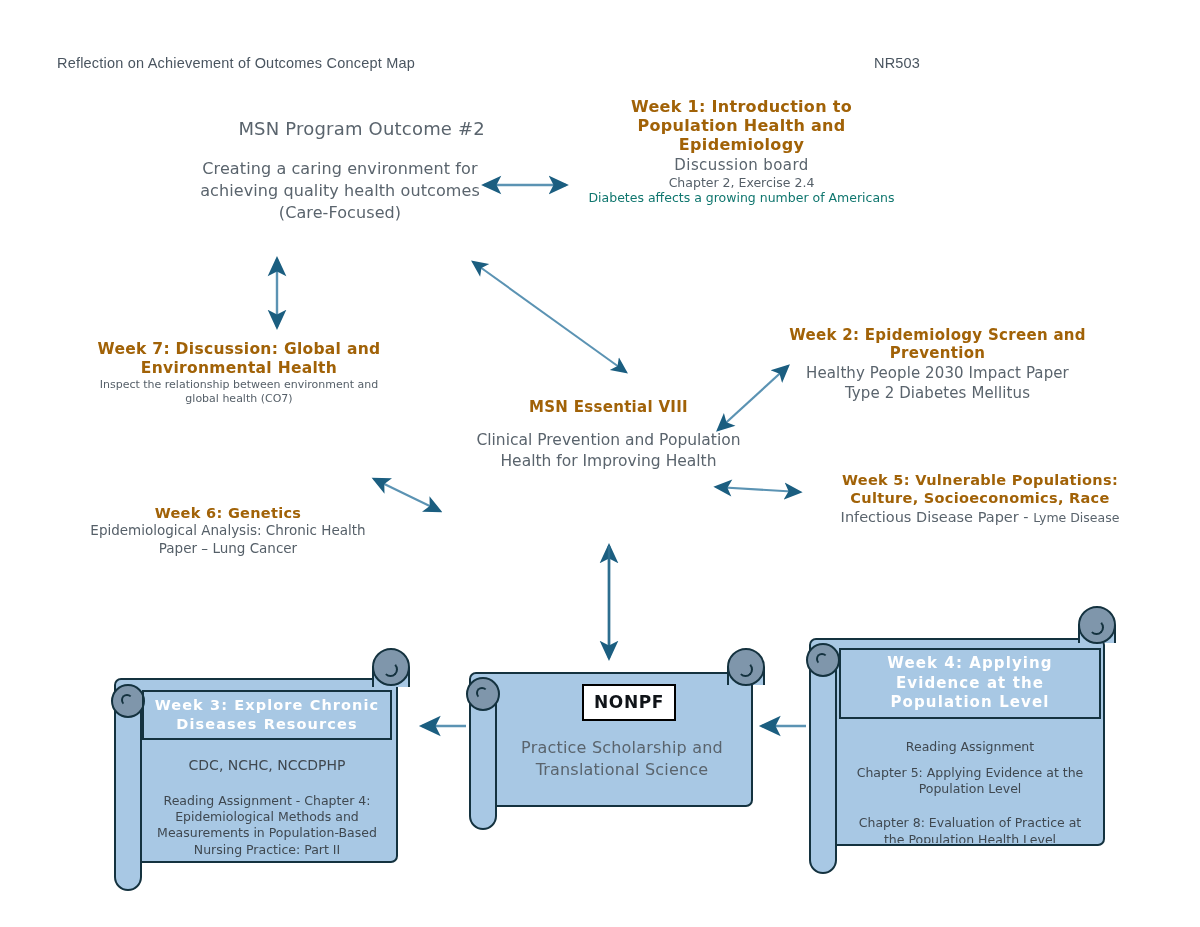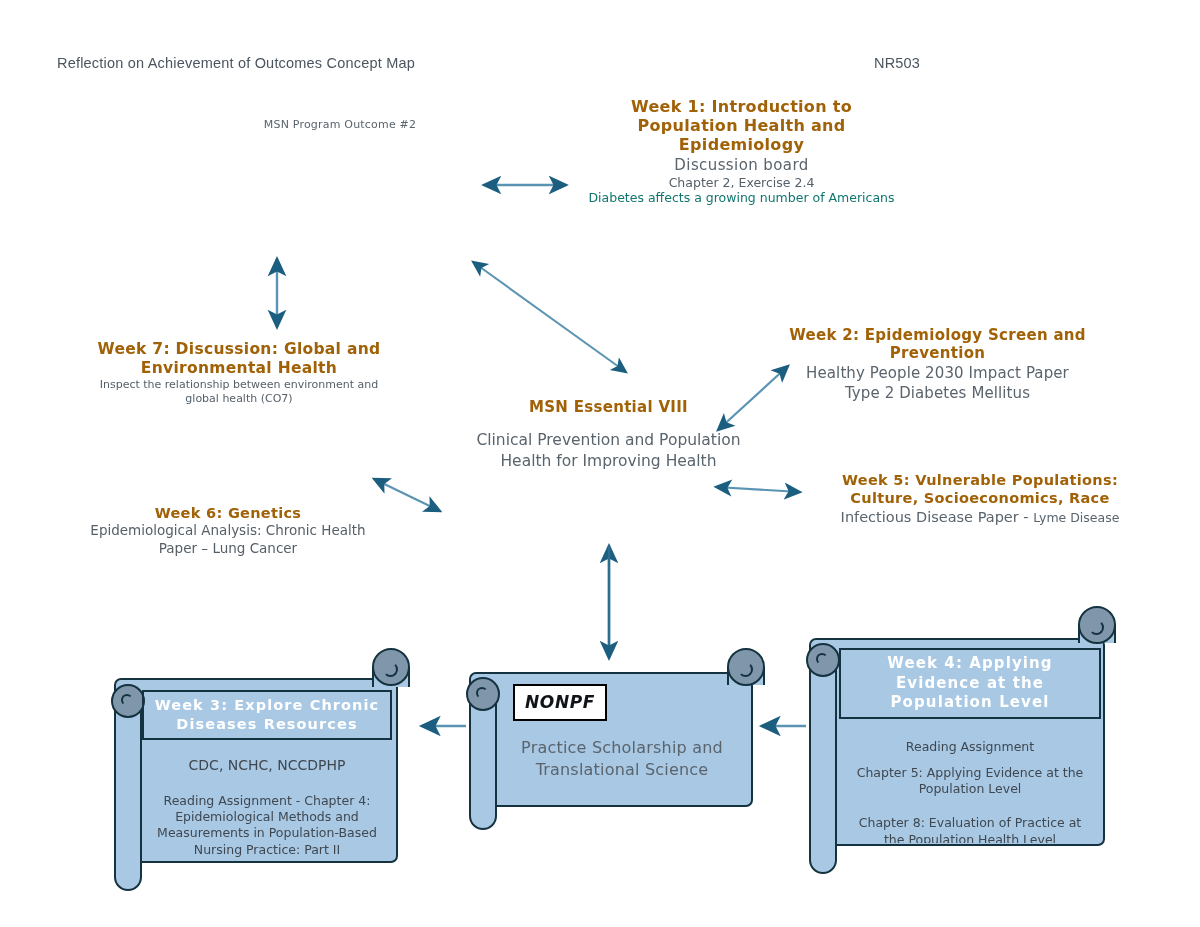--- a/index.html
+++ b/index.html
@@ -30,23 +30,24 @@
 
   
   .node { text-align: center; }
   .node .ttl {
     font-weight: bold;
     color: #a16207;
     letter-spacing: 0.3px;
   }
 
   .t-msn-out {
-    font-size: 11px;
+    font-size: 18px;
     color: #5a646d;
     letter-spacing: 0.2px;
+    text-align: right;
   }
   .t-msn-body {
     font-size: 16px;
     color: #5a646d;
     line-height: 1.38;
     letter-spacing: 0.1px;
   }
 
   .w1-ttl { font-size: 16px; line-height: 1.18; }
   .w1-l2  { font-size: 15px; color: #5a646d; letter-spacing: 0.4px; margin-top: 1px;}
@@ -213,20 +214,21 @@
     <line x1="466" y1="726" x2="422" y2="726" stroke="#5b93b3" stroke-width="2.6" marker-end="url(#ah-end)"></line>
 
     <line x1="806" y1="726" x2="762" y2="726" stroke="#5b93b3" stroke-width="2.6" marker-end="url(#ah-end)"></line>
   </svg>
 
   <div class="abs hdr-text" style="left:57px; top:55px;">Reflection on Achievement of Outcomes Concept Map</div>
   <div class="abs hdr-text" style="left:874px; top:55px;">NR503</div>
 
   <div class="abs node" style="left:195px; top:118px; width:290px;">
     <div class="t-msn-out">MSN Program Outcome #2</div>
+    <div class="t-msn-body" style="margin-top:19px;">Creating a caring environment for achieving quality health outcomes (Care-Focused)</div>
   </div>
 
   <div class="abs node" style="left:583px; top:98px; width:317px;">
     <div class="ttl w1-ttl">Week 1: Introduction to Population Health and Epidemiology</div>
     <div class="w1-l2">Discussion board</div>
     <div class="w1-l3">Chapter 2, Exercise 2.4</div>
     <div class="w1-l4">Diabetes affects a growing number of Americans</div>
   </div>
 
   <div class="abs node" style="left:70px; top:340px; width:290px;margin-left:24px;">
@@ -267,21 +269,21 @@
     </div>
   </div>
 
   <div class="scroll" style="left:455px; top:630px; width:320px; height:250px;">
     <div class="roll-right-cap" style="left:272px; top:18px;"></div>
     <div class="roll-right-stub" style="left:272px; top:37px; width:38px; height:18px;"></div>
     <div class="body" style="left:14px; top:42px; width:284px; height:135px;"></div>
     <div class="roll-left" style="left:14px; top:50px; width:28px; height:150px;"></div>
     <div class="roll-left-cap" style="left:11px; top:47px;"></div>
     <div class="content" style="left:44px; top:48px; width:246px; height:125px;">
-      <div style="text-align:left; padding-left:14px; margin-top:6px;font-style:italic;">
+      <div style="text-align:center; padding-left:14px; margin-top:6px;">
         <span class="nonpf-box">NONPF</span>
       </div>
       <div class="nonpf-sub" style="margin-top:16px;">Practice Scholarship and Translational Science</div>
     </div>
   </div>
 
   <div class="scroll" style="left:795px; top:600px; width:340px; height:290px;">
     <div class="roll-right-cap" style="left:283px; top:6px;"></div>
     <div class="roll-right-stub" style="left:283px; top:25px; width:38px; height:18px;"></div>
     <div class="body" style="left:14px; top:38px; width:296px; height:208px;"></div>

